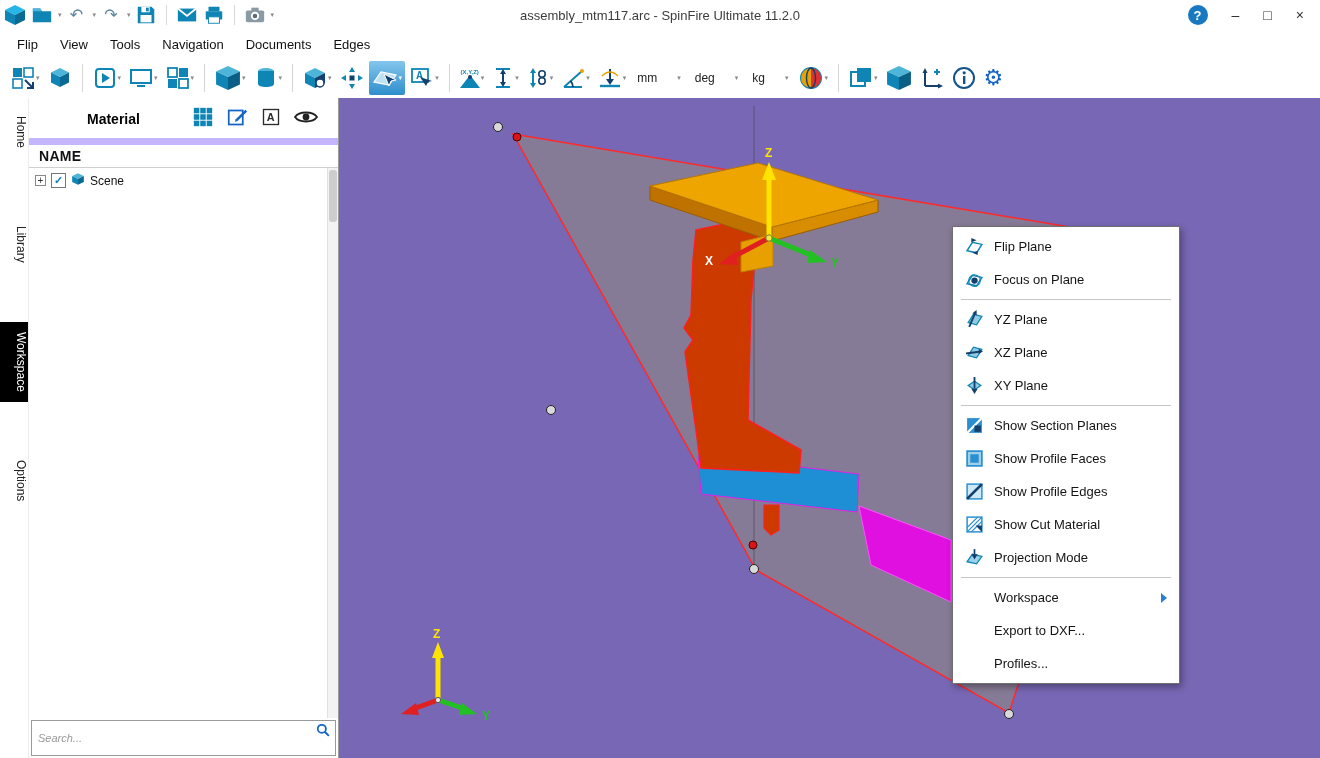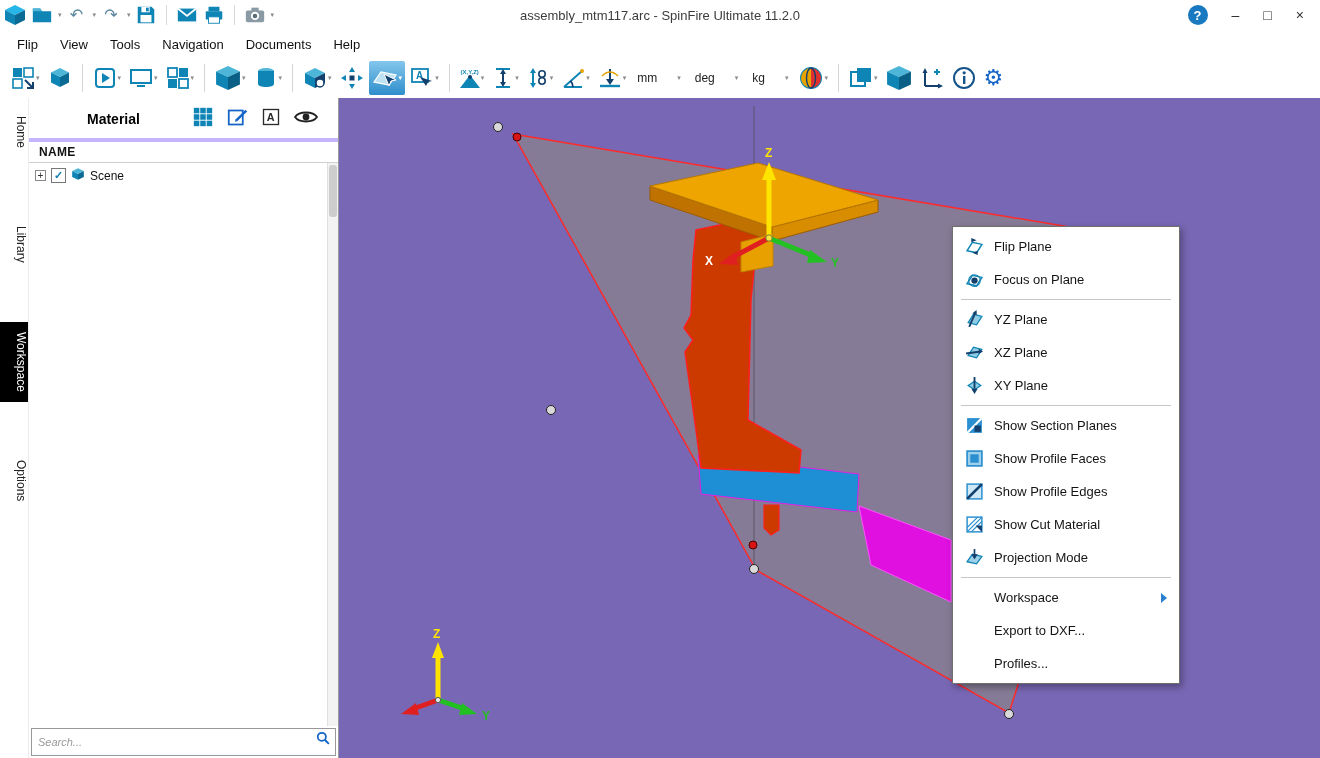--- a/index.html
+++ b/index.html
@@ -38,30 +38,30 @@
   .main{display:flex;height:660px;position:relative;}
 
   .tabstrip{width:28px;background:#fff;position:relative;flex:none;border-right:1px solid #ececec;}
   .vtab{position:absolute;left:0;width:28px;writing-mode:vertical-rl;font-size:12px;color:#222;text-align:center;padding:10px 0;box-sizing:border-box;}
   .vtab.active{background:#000;color:#fff;}
 
   .panel{width:310px;background:#fff;flex:none;display:flex;flex-direction:column;position:relative;border-right:1px solid #9a9a9a;box-sizing:border-box;}
   .panel-header{display:flex;align-items:center;padding:8px 10px 6px 10px;}
   .panel-title{font-weight:bold;font-size:14px;color:#000;margin-left:48px;}
   .panel-icons{margin-left:auto;display:flex;align-items:center;gap:13px;padding-right:10px;}
-  .name-header{border-top:4px solid #c4b5fd;border-bottom:1px solid #cfcfcf;padding:3px 10px;font-size:12px;font-weight:bold;color:#111;letter-spacing:.3px;}
+  .name-header{border-top:7px solid #c4b5fd;border-bottom:1px solid #cfcfcf;padding:3px 10px;font-size:14px;font-weight:bold;color:#111;letter-spacing:.3px;}
   .tree{flex:1;position:relative;}
   .tree-row{display:flex;align-items:center;gap:5px;padding:4px 6px;font-size:12px;color:#111;}
   .expander{width:11px;height:11px;border:1px solid #888;font-size:10px;line-height:9px;text-align:center;color:#333;flex:none;box-sizing:border-box;}
   .checkbox{width:13px;height:13px;border:1px solid #777;background:#fff;display:flex;align-items:center;justify-content:center;flex:none;}
   .checkbox .check{color:#1a7fae;font-size:11px;line-height:1;font-weight:bold;}
   .scroll-track{position:absolute;right:0;top:0;bottom:0;width:10px;background:#f3f3f3;border-left:1px solid #e0e0e0;}
   .scroll-thumb{position:absolute;top:2px;left:1px;width:8px;height:52px;background:#cdcdcd;border-radius:3px;}
   .search-row{position:relative;padding:2px;}
-  .search-row input{width:100%;height:28px;box-sizing:border-box;border:1px solid #999;font-size:11px;padding:0 22px 0 6px;font-family:"Liberation Sans",sans-serif;}
+  .search-row input{width:100%;height:36px;box-sizing:border-box;border:1px solid #999;font-size:11px;padding:0 22px 0 6px;font-family:"Liberation Sans",sans-serif;}
   .search-row input::placeholder{font-style:italic;color:#999;}
   .search-icon{position:absolute;right:8px;top:5px;}
 
   .viewport{flex:1;position:relative;background:var(--viewport-bg);overflow:hidden;}
   .viewport svg.scene{position:absolute;left:0;top:0;}
   svg text.axis{font-family:"Liberation Sans",sans-serif;font-weight:bold;font-size:12px;}
 
   
   .context-menu{position:absolute;left:952px;top:226px;width:218px;background:#fff;border:1px solid #6f6f6f;box-shadow:2px 3px 7px rgba(0,0,0,.35);padding:3px 4px;z-index:10;}
   .cm-item{display:flex;align-items:center;height:33px;padding:0 8px 0 7px;font-size:13px;color:#141414;}
@@ -139,21 +139,21 @@
       <span class="winbtn">×</span>
     </div>
   </div>
 
   <div class="menubar">
     <span class="menu-item">Flip</span>
     <span class="menu-item">View</span>
     <span class="menu-item">Tools</span>
     <span class="menu-item">Navigation</span>
     <span class="menu-item">Documents</span>
-    <span class="menu-item">Help</span>
+    <span class="menu-item">Edges</span>
   </div>
 
   <div class="toolbar">
     <div class="tbtn">
       <svg width="24" height="24" viewBox="0 0 24 24">
           <rect x="2" y="2" width="9" height="9" fill="#0f85b5"></rect>
           <rect x="13" y="2" width="9" height="9" fill="none" stroke="#0f85b5" stroke-width="1.6"></rect>
           <rect x="2" y="13" width="9" height="9" fill="none" stroke="#0f85b5" stroke-width="1.6"></rect>
           <path d="M14 14l8 8m0-6v6h-6" stroke="#14406e" stroke-width="2" fill="none"></path>
         </svg>

